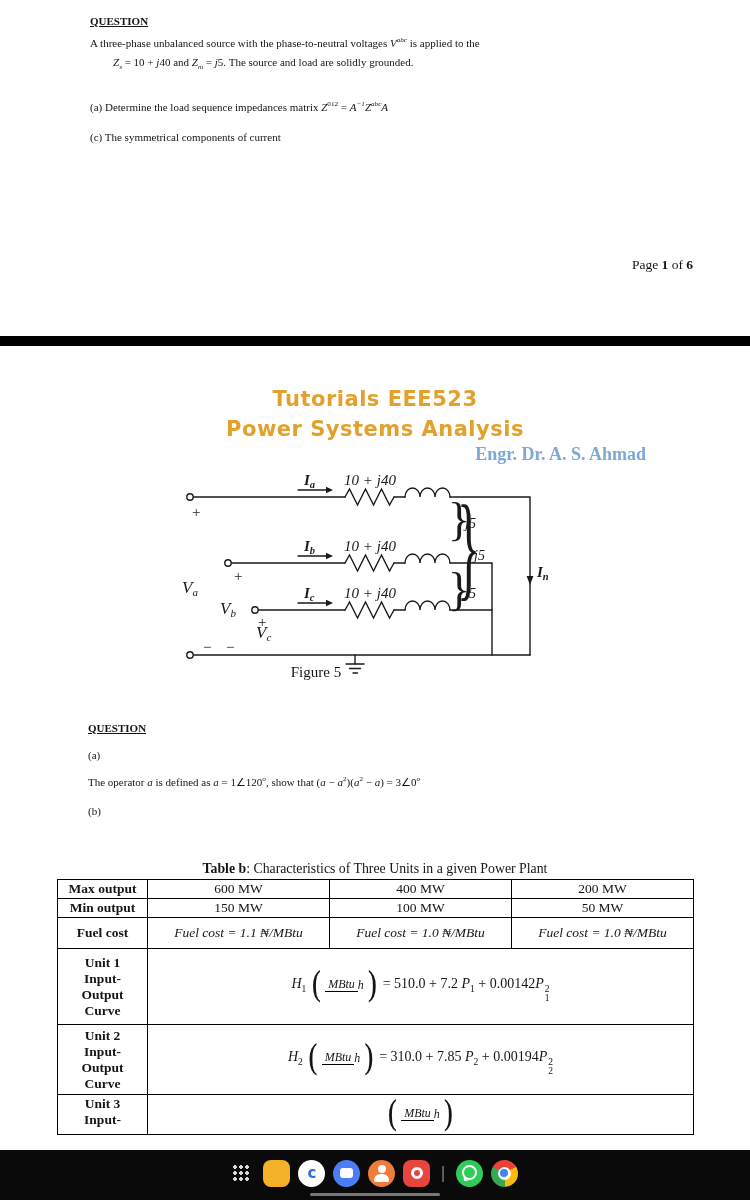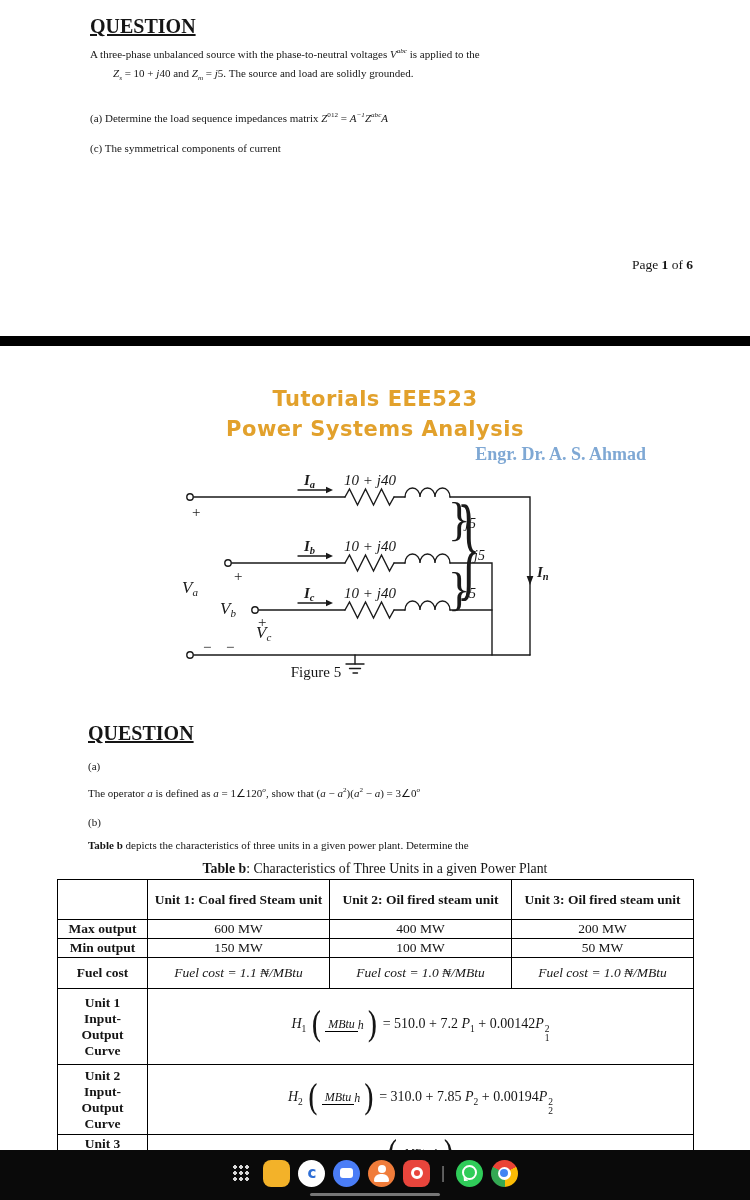--- a/index.html
+++ b/index.html
@@ -1,18 +1,18 @@
 <!DOCTYPE html>
 <html><head>
 <meta charset="utf-8">
 <style>
   html,body{margin:0;padding:0;}
   body{width:750px;height:1200px;background:#fff;font-family:"Liberation Serif",serif;color:#151515;position:relative;overflow:hidden;}
   .screen{position:relative;width:750px;height:1200px;background:#fff;}
-  .qhead{font-size:20px;font-weight:bold;text-decoration:underline;}
+  .qhead{font-size:11px;font-weight:bold;text-decoration:underline;}
   .line{line-height:19.5px;font-size:11px;}
   .indent{padding-left:23px;}
   sup,sub{font-size:0.65em;}
   .it{font-style:italic;}
 
   
   .p1{position:absolute;left:90px;top:15px;right:55px;}
   .p1 .para{margin-top:4px;}
   .p1 .item{margin-top:11px;}
   .p1 .item-first{margin-top:17px;}
@@ -176,40 +176,33 @@
         </g>
       </svg>
     </div>
     <div class="figcap">Figure 5</div>
 
     <div class="q2">
       <div class="qhead">QUESTION</div>
       <div class="line lab">(a)</div>
       <div class="line txt"><span>The operator  </span><span style="font-style: italic;">a</span><span>  is defined as  </span><span style="font-style: italic;">a</span><span> = 1∠120</span><sup style="font-style: italic;">o</sup><span>, show that  (</span><span style="font-style: italic;">a</span><span> − </span><span style="font-style: italic;">a</span><sup>2</sup><span>)(</span><span style="font-style: italic;">a</span><sup>2</sup><span> − </span><span style="font-style: italic;">a</span><span>) = 3∠0</span><sup style="font-style: italic;">o</sup></div>
       <div class="line lab2">(b)</div>
-      <div class="line txt"><span style="font-weight: bold;">Table b</span><span> depicts the characteristics of three units in a given power plant. Determine the</span></div>
     </div>
 
     <div class="tbl-title"><span style="font-weight: bold;">Table b</span><span>: Characteristics of Three Units in a given Power Plant</span></div>
 
     <div class="tblwrap">
       <table class="tbl">
         <colgroup>
             <col style="width:90px">
             <col style="width:182px">
             <col style="width:182px">
             <col style="width:182px">
           </colgroup>
         <tbody>
-            <tr style="height:40px">
-          <td></td>
-          <td class="hcell">Unit 1: Coal fired Steam unit</td>
-          <td class="hcell">Unit 2: Oil fired steam unit</td>
-          <td class="hcell">Unit 3: Oil fired steam unit</td>
-        </tr>
         <tr style="height:18px">
           <td class="lbl">Max output</td>
           <td class="val">600 MW</td>
           <td class="val">400 MW</td>
           <td class="val">200 MW</td>
         </tr>
         <tr style="height:18px">
           <td class="lbl">Min output</td>
           <td class="val">150 MW</td>
           <td class="val">100 MW</td>

